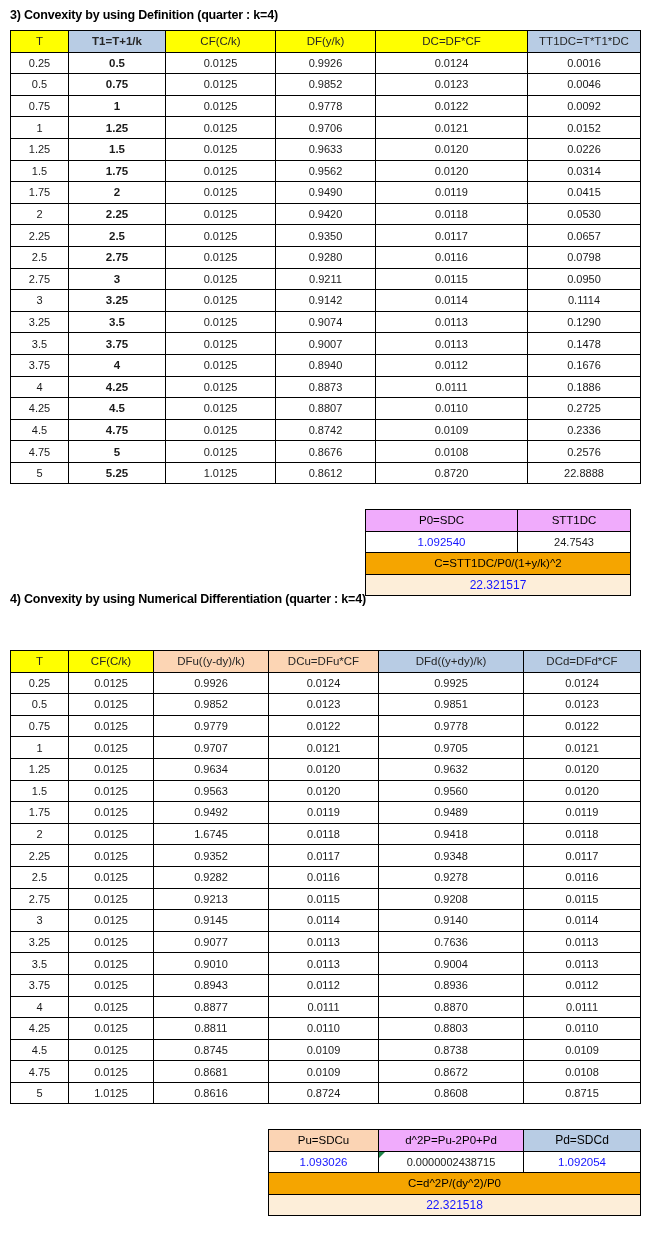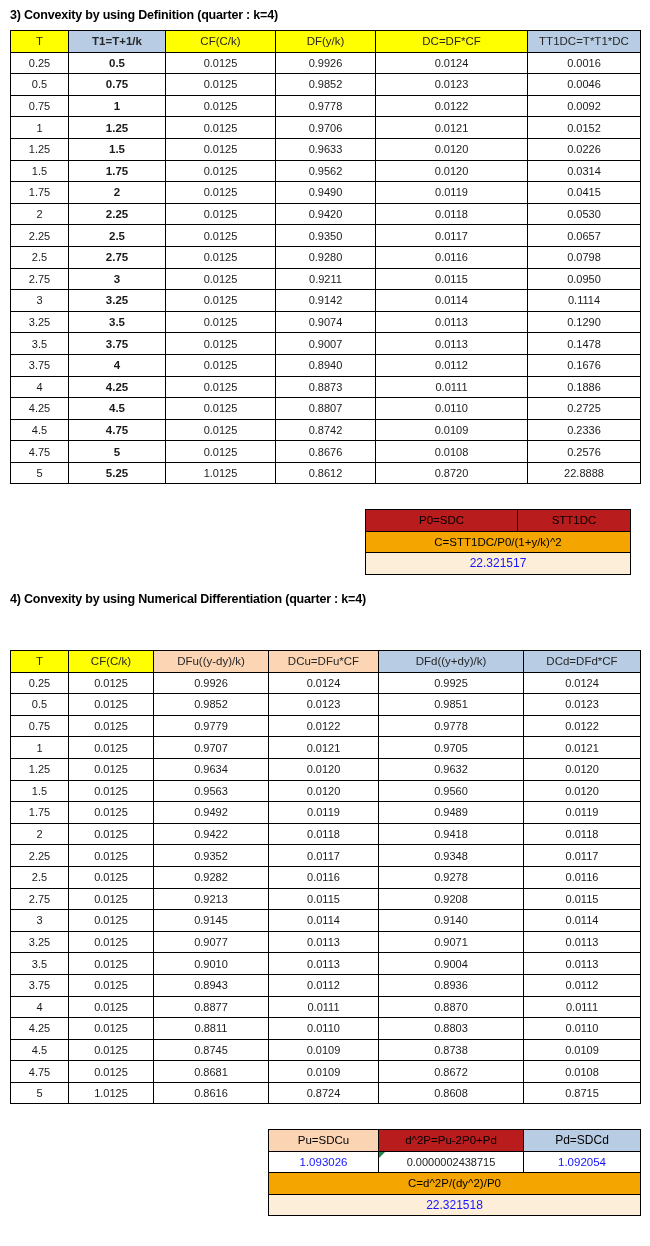--- a/index.html
+++ b/index.html
@@ -53,21 +53,21 @@
     color: #262626;
   }
   .hdr b { font-weight: normal; }
   .hdr.strong { font-weight: bold; }
 
   
   .cell      { background: #ffffff; }
   .cell.bold { font-weight: bold; font-size: 11.5px; }
 
   
-  .sum-yellow { background: #b91c1c; font-weight: bold; font-size: 11.5px; color: #000; }
+  .sum-yellow { background: #f0abfc; font-weight: bold; font-size: 11.5px; color: #000; }
   .sum-peach  { background: #fbd4b4; font-weight: bold; font-size: 11.5px; color: #000; }
   .sum-blue   { background: #b8cce4; font-weight: bold; font-size: 12px; color: #000; }
   .sum-orange { background: #f5a500; font-weight: bold; font-size: 11.5px; color: #000; }
   .sum-cream  { background: #fdeed9; font-weight: bold; font-size: 12px; color: #1414ff; }
   .val-blue   { background: #ffffff; font-weight: bold; font-size: 11.5px; color: #1414ff; }
   .val-plain  { background: #ffffff; font-size: 11px; color: #1a1a1a; }
 
   .flagged { position: relative; margin-left: 45px; }
   .flagged .flag {
     position: absolute;
@@ -279,20 +279,24 @@
     <colgroup>
         <col style="width:152px">
         <col style="width:113px">
       </colgroup>
     <tbody>
       <tr>
         <td class="sum-yellow">P0=SDC</td>
         <td class="sum-yellow">STT1DC</td>
       </tr>
       <tr>
+        <td class="val-blue">1.092540</td>
+        <td class="val-plain">24.7543</td>
+      </tr>
+      <tr>
         <td class="sum-orange" colspan="2">C=STT1DC/P0/(1+y/k)^2</td>
       </tr>
       <tr>
         <td class="sum-cream" colspan="2">22.321517</td>
       </tr>
     </tbody>
   </table>
 
   <div class="section-title" id="title2">4) Convexity by using Numerical Differentiation (quarter : k=4)</div>
 
@@ -368,21 +372,21 @@
           <td class="cell">1.75</td>
           <td class="cell">0.0125</td>
           <td class="cell">0.9492</td>
           <td class="cell">0.0119</td>
           <td class="cell">0.9489</td>
           <td class="cell">0.0119</td>
         </tr>
         <tr>
           <td class="cell">2</td>
           <td class="cell">0.0125</td>
-          <td class="cell">0.9422</td>
+          <td class="cell">1.6745</td>
           <td class="cell">0.0118</td>
           <td class="cell">0.9418</td>
           <td class="cell">0.0118</td>
         </tr>
         <tr>
           <td class="cell">2.25</td>
           <td class="cell">0.0125</td>
           <td class="cell">0.9352</td>
           <td class="cell">0.0117</td>
           <td class="cell">0.9348</td>
@@ -410,21 +414,21 @@
           <td class="cell">0.9145</td>
           <td class="cell">0.0114</td>
           <td class="cell">0.9140</td>
           <td class="cell">0.0114</td>
         </tr>
         <tr>
           <td class="cell">3.25</td>
           <td class="cell">0.0125</td>
           <td class="cell">0.9077</td>
           <td class="cell">0.0113</td>
-          <td class="cell">0.9071</td>
+          <td class="cell">0.7636</td>
           <td class="cell">0.0113</td>
         </tr>
         <tr>
           <td class="cell">3.5</td>
           <td class="cell">0.0125</td>
           <td class="cell">0.9010</td>
           <td class="cell">0.0113</td>
           <td class="cell">0.9004</td>
           <td class="cell">0.0113</td>
         </tr>

